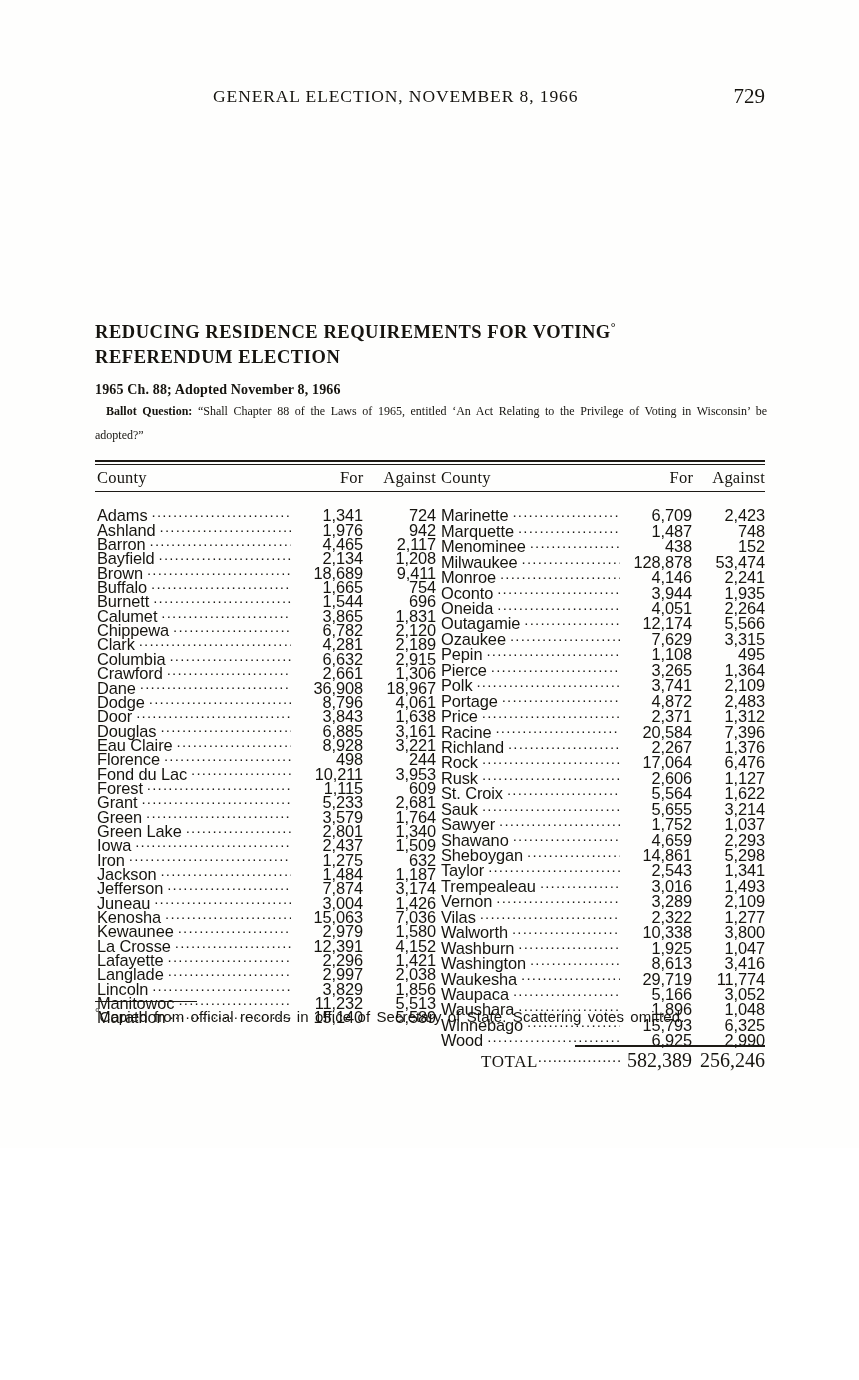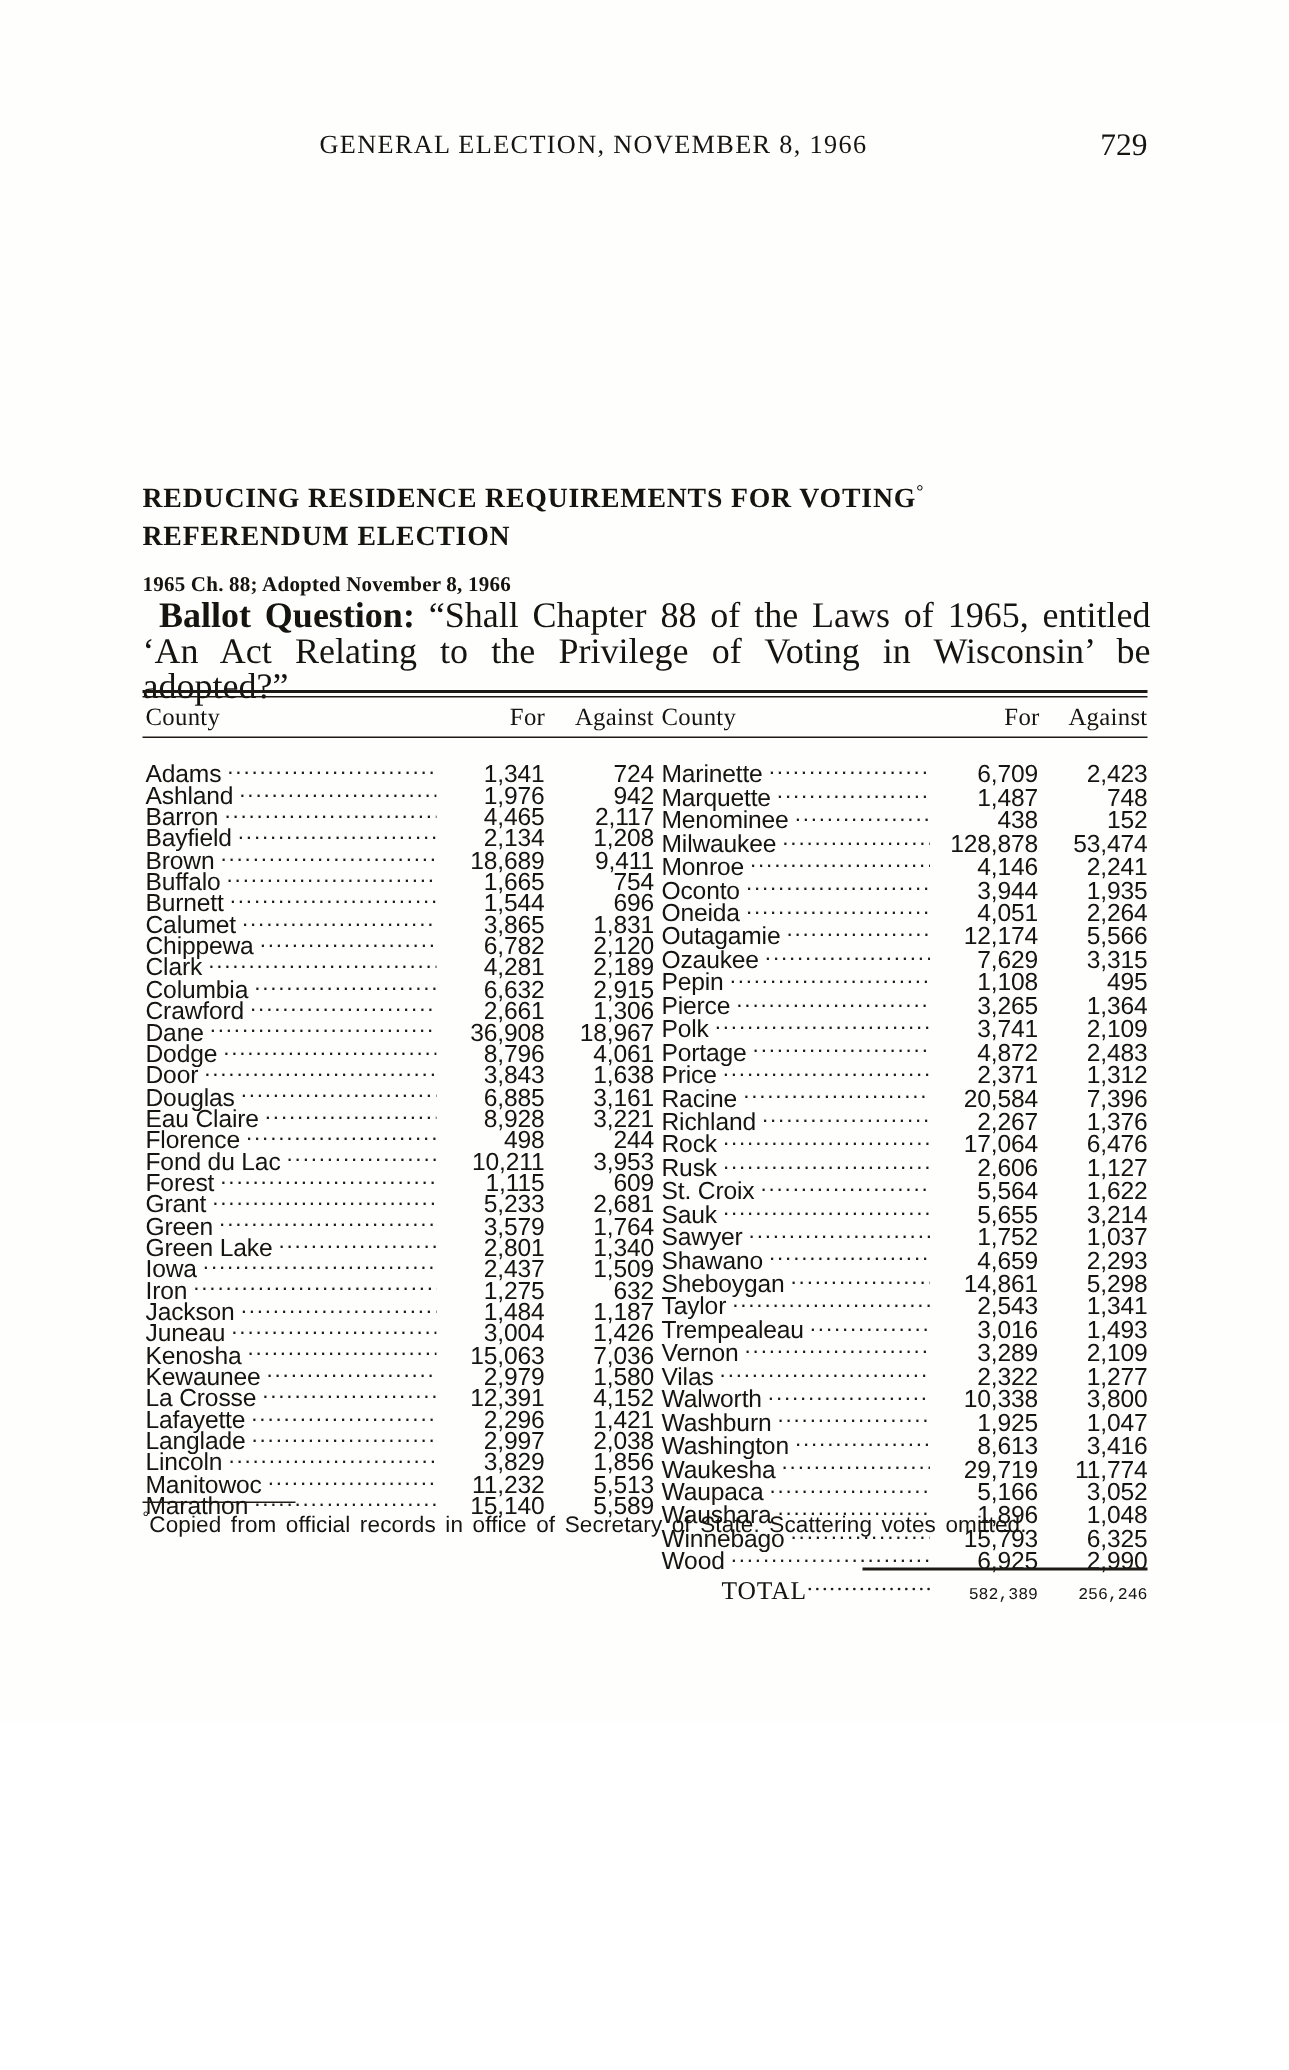--- a/index.html
+++ b/index.html
@@ -82,21 +82,21 @@
     font-weight: bold;
     letter-spacing: 0.15px;
   }
 
   
   .ballot {
     position: absolute;
     left: 95px;
     top: 400px;
     width: 672px;
-    font-size: 24px;
+    font-size: 12px;
     line-height: 23.5px;
     text-align: justify;
     text-indent: 11px;
     word-spacing: 1.4px;
   }
   .ballot b { font-weight: bold; }
 
   
   .table-wrap {
     position: absolute;
@@ -200,22 +200,22 @@
     padding-top: 2px;
   }
   .row-total .tlabel {
     flex: 0 0 auto;
     padding-left: 45px;
     letter-spacing: 0.6px;
   }
   .row-total .leader { height: 1em; }
   .row-total .num-for,
   .row-total .num-against {
-    font-family: Liberation Mono, monospace;
-    font-size: 11px;
+    font-family: Liberation Serif, serif;
+    font-size: 20px;
   }
 
   
   .footnote-wrap {
     position: absolute;
     left: 95px;
     top: 1001px;
     width: 672px;
   }
   .foot-rule {
@@ -423,20 +423,26 @@
             <span class="num-for">1,275</span>
             <span class="num-against">632</span>
           </div>
           <div class="row">
             <span class="cname">Jackson</span>
             <span class="leader"></span>
             <span class="num-for">1,484</span>
             <span class="num-against">1,187</span>
           </div>
           <div class="row">
+            <span class="cname">Jefferson</span>
+            <span class="leader"></span>
+            <span class="num-for">7,874</span>
+            <span class="num-against">3,174</span>
+          </div>
+          <div class="row">
             <span class="cname">Juneau</span>
             <span class="leader"></span>
             <span class="num-for">3,004</span>
             <span class="num-against">1,426</span>
           </div>
           <div class="row">
             <span class="cname">Kenosha</span>
             <span class="leader"></span>
             <span class="num-for">15,063</span>
             <span class="num-against">7,036</span>

